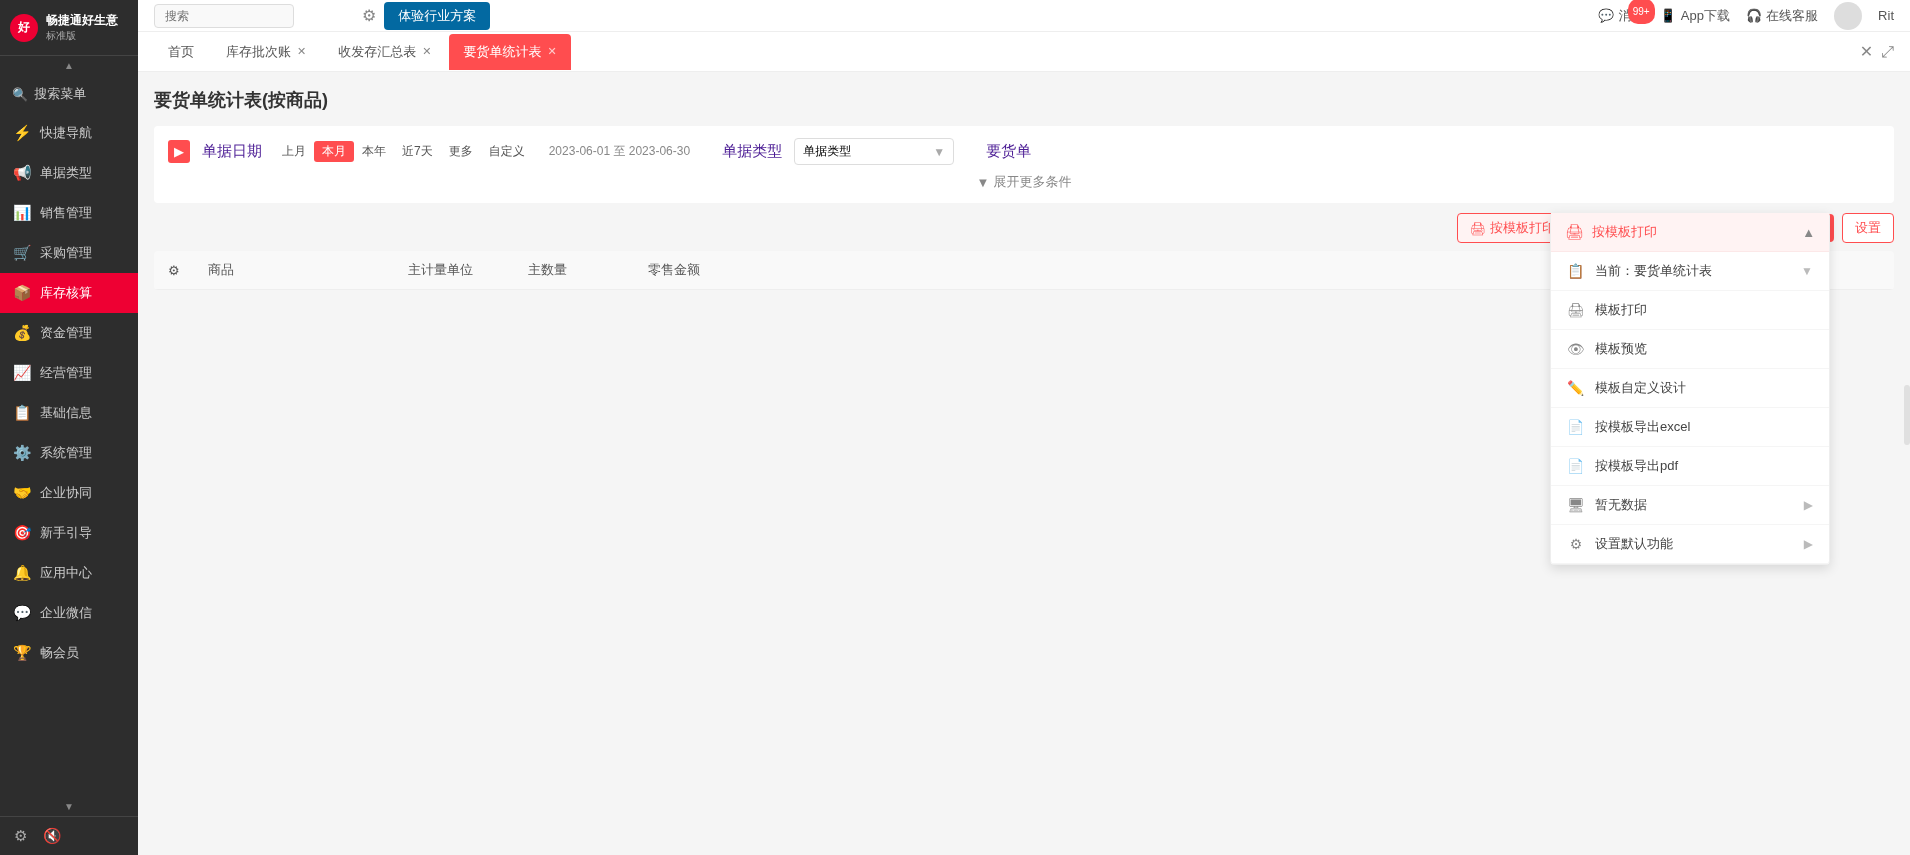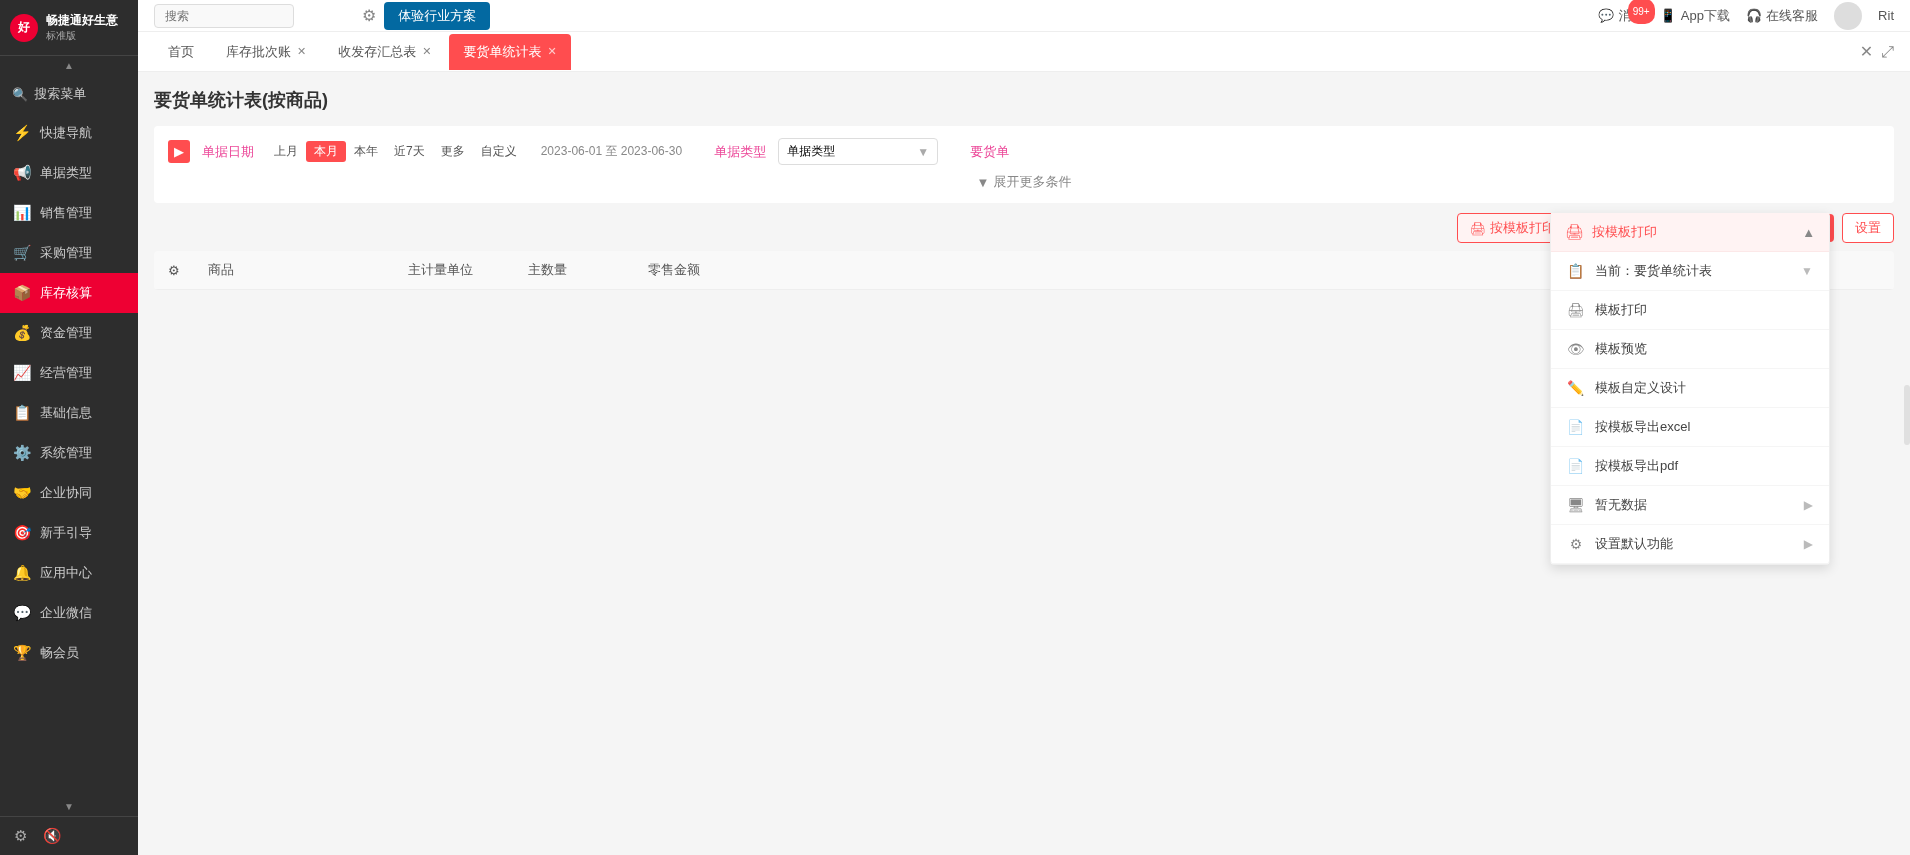--- a/index.html
+++ b/index.html
@@ -46,21 +46,21 @@
     .tabs-end { margin-left: auto; display: flex; gap: 8px; }
     .tabs-end-btn { background: none; border: none; cursor: pointer; color: #888; font-size: 16px; }
 
     
     .content { flex: 1; overflow: auto; padding: 16px; position: relative; }
     .page-title { font-size: 18px; font-weight: bold; color: #333; margin-bottom: 14px; }
 
     
     .filter-bar { background: #fff; border-radius: 4px; padding: 12px 14px; margin-bottom: 10px; }
     .filter-row { display: flex; align-items: center; gap: 12px; flex-wrap: wrap; }
-    .filter-label { color: #ec4899; font-size: 13px; white-space: nowrap; }
+    .filter-label { color: #4c1d95; font-size: 15px; white-space: nowrap; }
     .date-shortcuts { display: flex; align-items: center; }
     .date-btn { padding: 2px 8px; border-radius: 3px; cursor: pointer; font-size: 12px; color: #555; border: none; background: none; }
     .date-btn.active { background: #ff4d4f; color: #fff; border-radius: 3px; }
     .date-range { font-size: 12px; color: #888; margin-left: 4px; }
     .filter-select { border: 1px solid #ddd; border-radius: 4px; padding: 4px 8px; font-size: 12px; min-width: 160px; display: flex; align-items: center; justify-content: space-between; cursor: pointer; background: #fff; }
     .filter-select-arrow { color: #aaa; }
     .filter-expand-row { display: flex; align-items: center; justify-content: center; padding: 8px 0 0; }
     .expand-btn { display: flex; align-items: center; gap: 4px; color: #888; cursor: pointer; font-size: 13px; }
 
     

